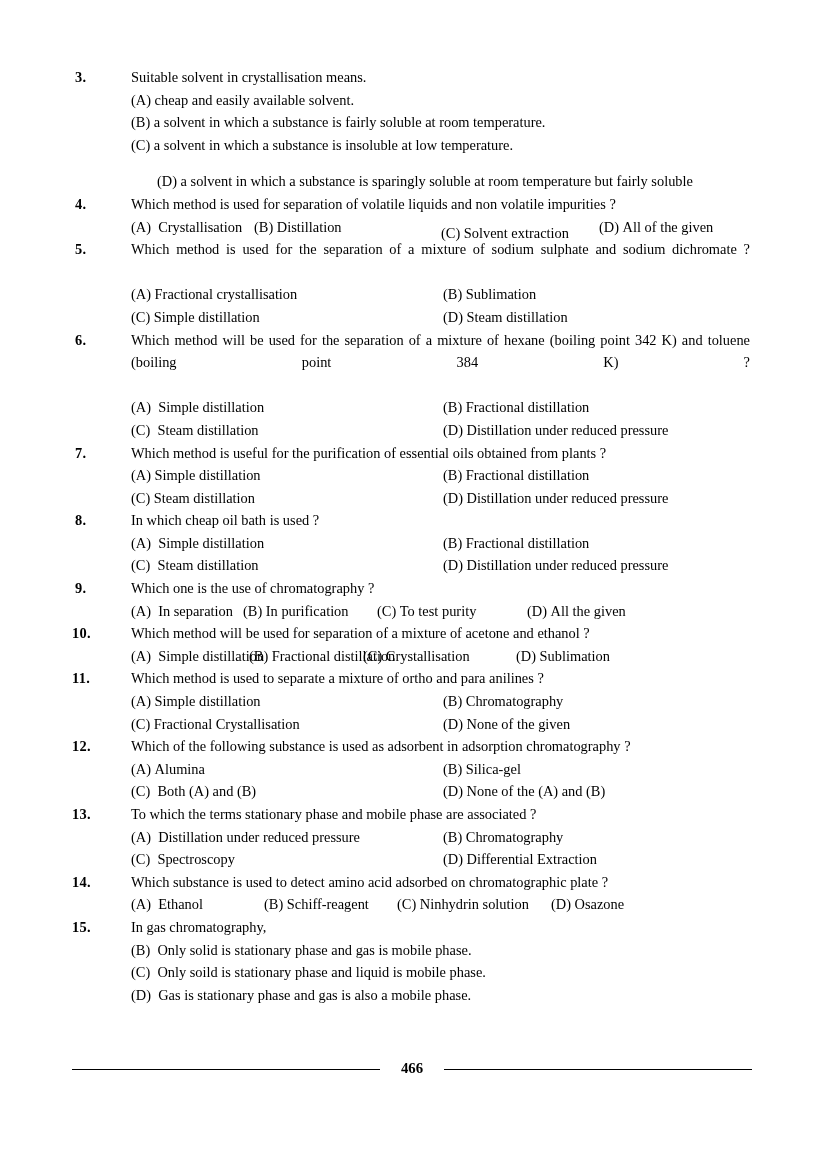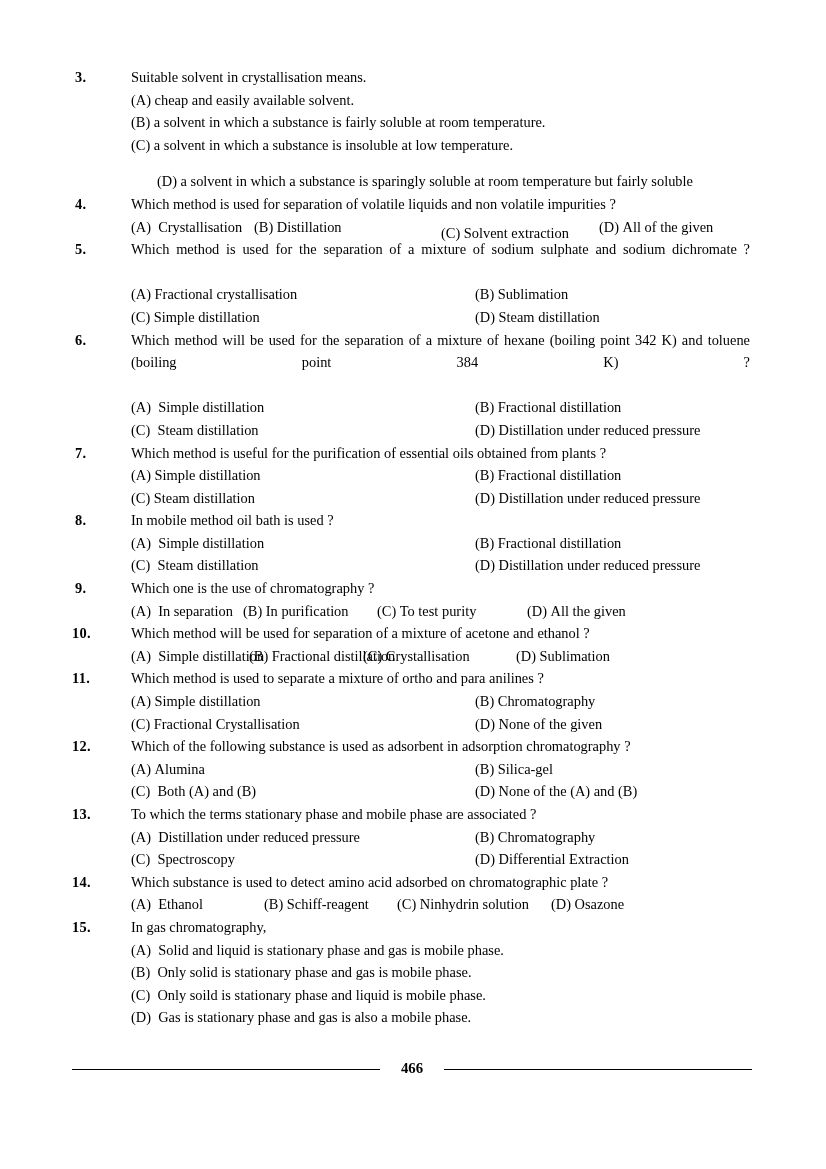--- a/index.html
+++ b/index.html
@@ -75,21 +75,21 @@
   .opt-row.auto { height: auto; white-space: normal; margin-top: 14px; }
 
   .opt {
     position: absolute;
     top: 0;
     white-space: nowrap;
   }
 
   
   .c1 { left: 0px; }
-  .c2 { left: 312px; margin-left: 32px; }
+  .c2 { left: 312px; }
 
   
   .f1 { left: 0px; }
   .f2 { left: 123px; }
   .f3 { left: 310px; margin-top: 6px; }
   .f4 { left: 468px; }
 
   .g1 { left: 0px; }
   .g2 { left: 112px; text-align: right; }
   .g3 { left: 246px; }
@@ -240,21 +240,21 @@
         <div class="opt-row">
           <span class="opt c1"><span>(C)</span>&nbsp;<span>Steam distillation</span></span>
           <span class="opt c2"><span>(D)</span>&nbsp;<span>Distillation under reduced pressure</span></span>
         </div>
       </div>
     </div>
 
     <div class="q">
       <div class="q-head">
         <span class="q-num">8.</span>
-        <span class="q-text">In mobile method oil bath is used ?</span>
+        <span class="q-text">In which cheap oil bath is used ?</span>
       </div>
       <div class="opts">
         <div class="opt-row">
           <span class="opt c1"><span>(A)</span>&nbsp;&nbsp;<span>Simple distillation</span></span>
           <span class="opt c2"><span>(B)</span>&nbsp;<span>Fractional distillation</span></span>
         </div>
         <div class="opt-row">
           <span class="opt c1"><span>(C)</span>&nbsp;&nbsp;<span>Steam distillation</span></span>
           <span class="opt c2"><span>(D)</span>&nbsp;<span>Distillation under reduced pressure</span></span>
         </div>
@@ -356,23 +356,20 @@
         </div>
       </div>
     </div>
 
     <div class="q">
       <div class="q-head">
         <span class="q-num wide">15.</span>
         <span class="q-text">In gas chromatography,</span>
       </div>
       <div class="opts">
-        <div class="opt-row">
-          <span class="opt opt-full"><span>(A)</span>&nbsp;&nbsp;<span>Solid and liquid is stationary phase and gas is mobile phase.</span></span>
-        </div>
         <div class="opt-row">
           <span class="opt opt-full"><span>(B)</span>&nbsp;&nbsp;<span>Only solid is stationary phase and gas is mobile phase.</span></span>
         </div>
         <div class="opt-row">
           <span class="opt opt-full"><span>(C)</span>&nbsp;&nbsp;<span>Only soild is stationary phase and liquid is mobile phase.</span></span>
         </div>
         <div class="opt-row">
           <span class="opt opt-full"><span>(D)</span>&nbsp;&nbsp;<span>Gas is stationary phase and gas is also a mobile phase.</span></span>
         </div>
       </div>

